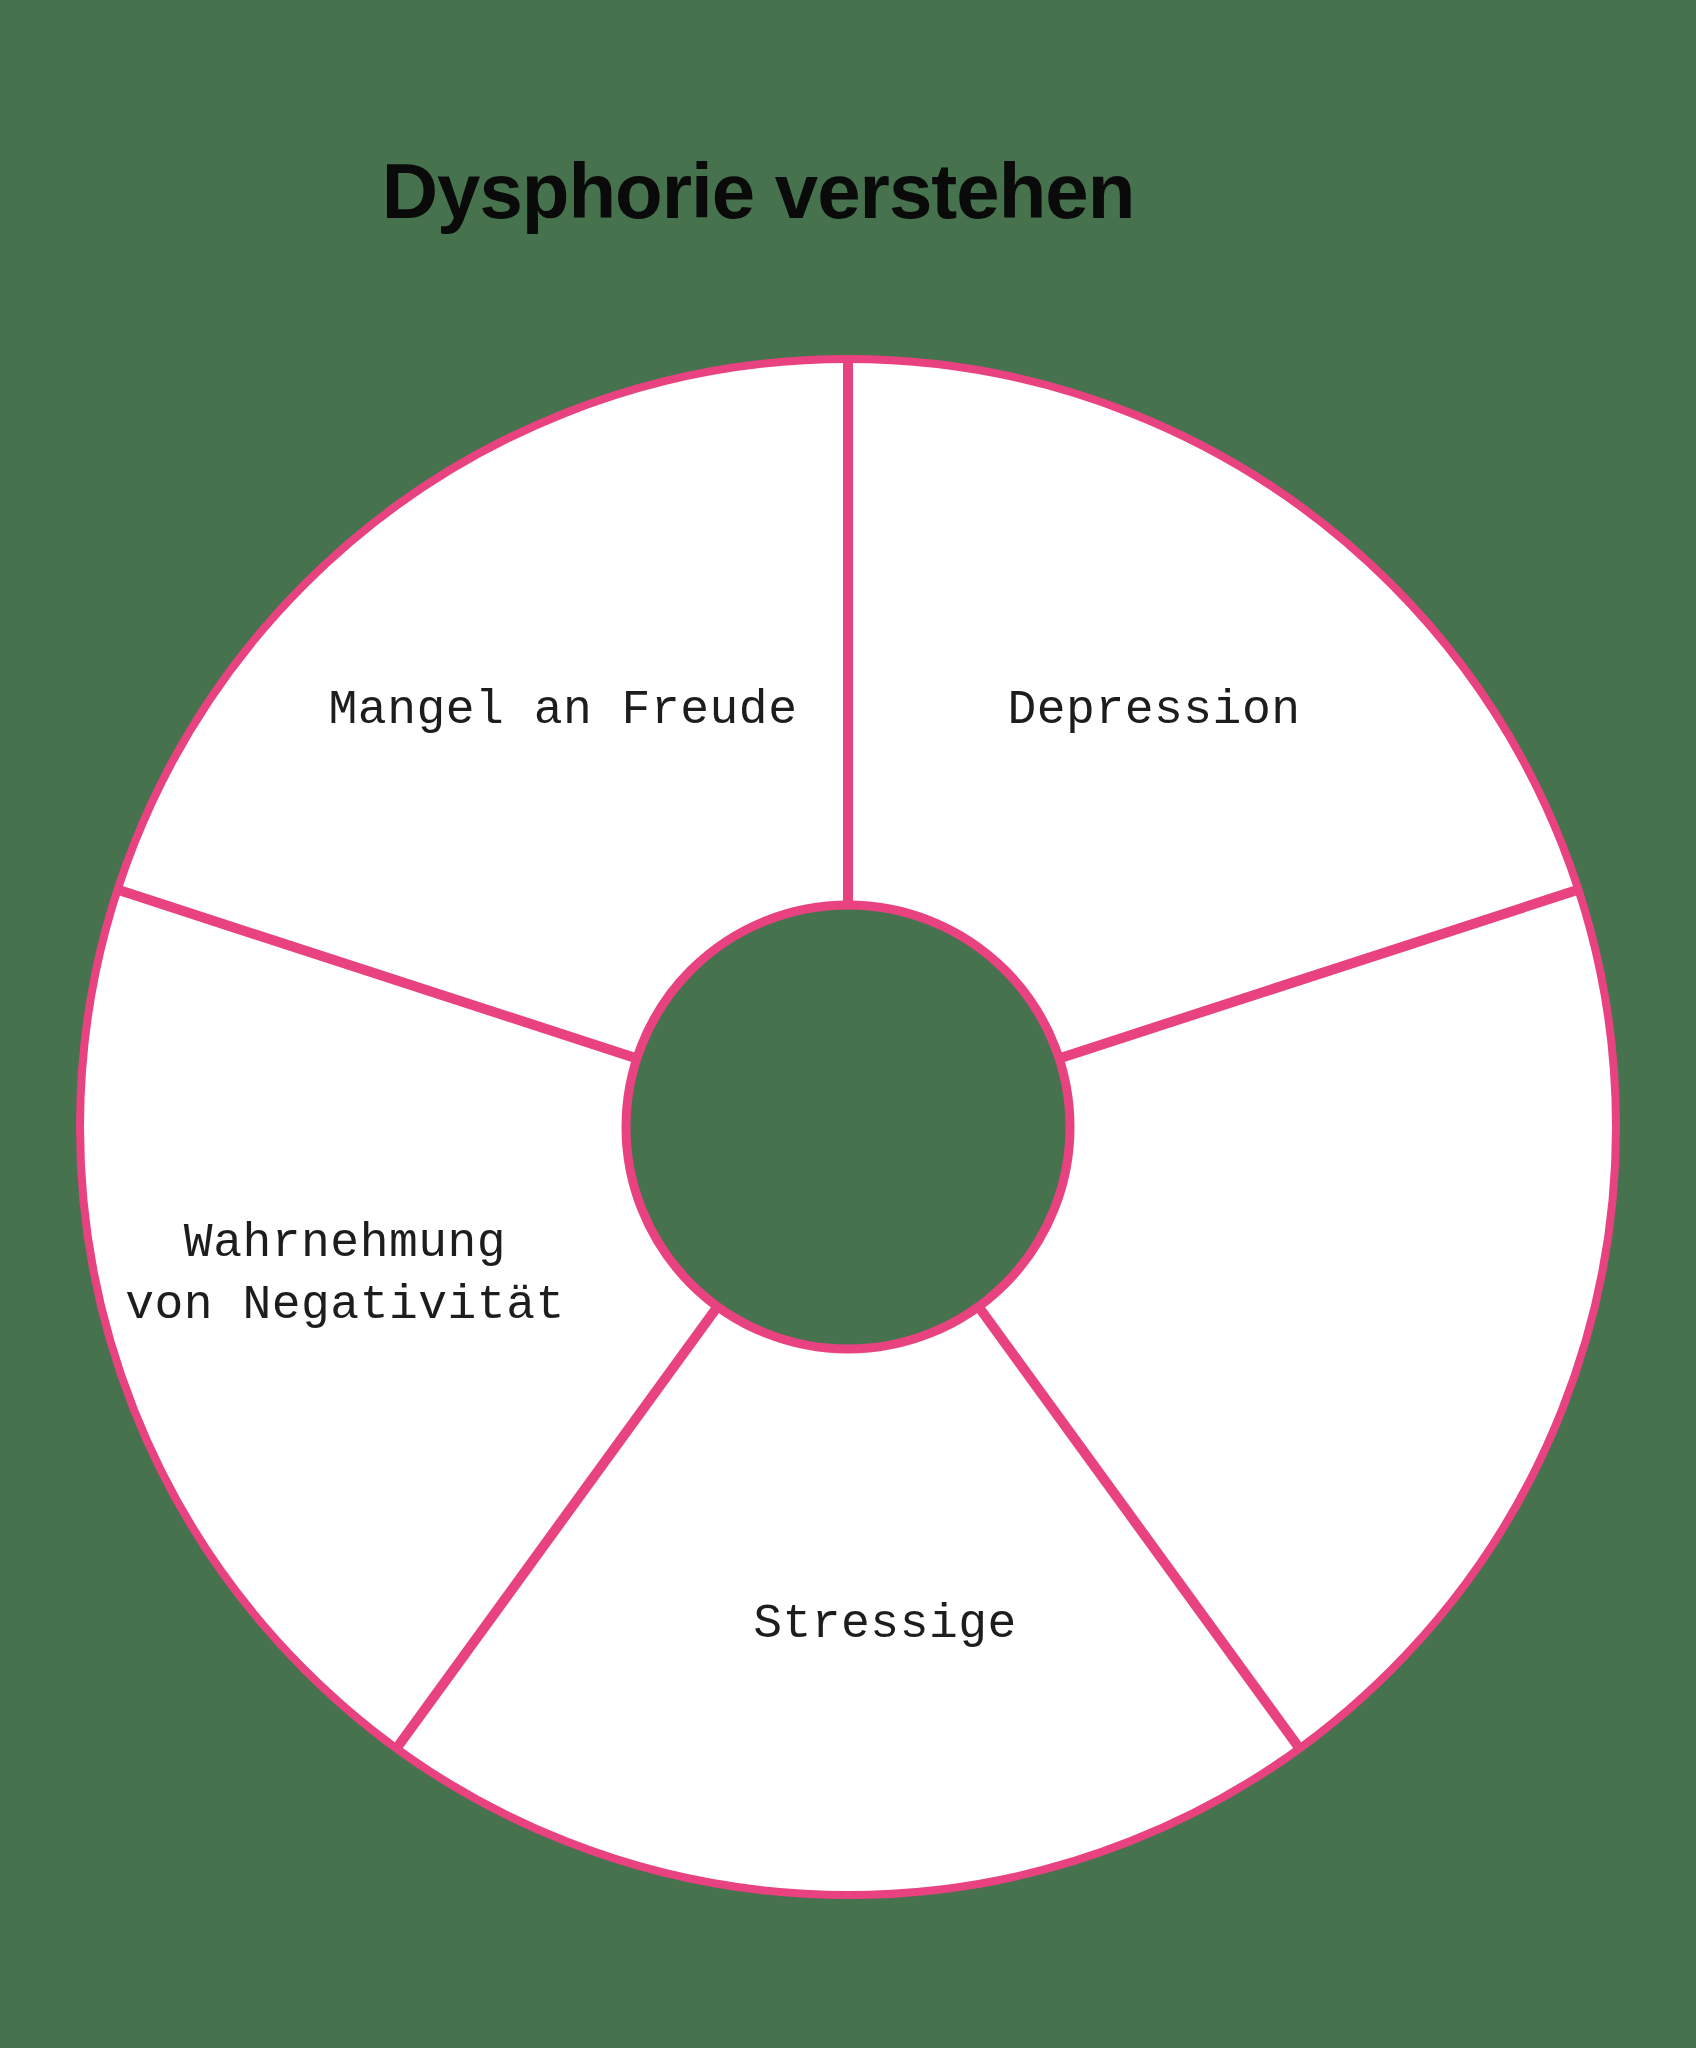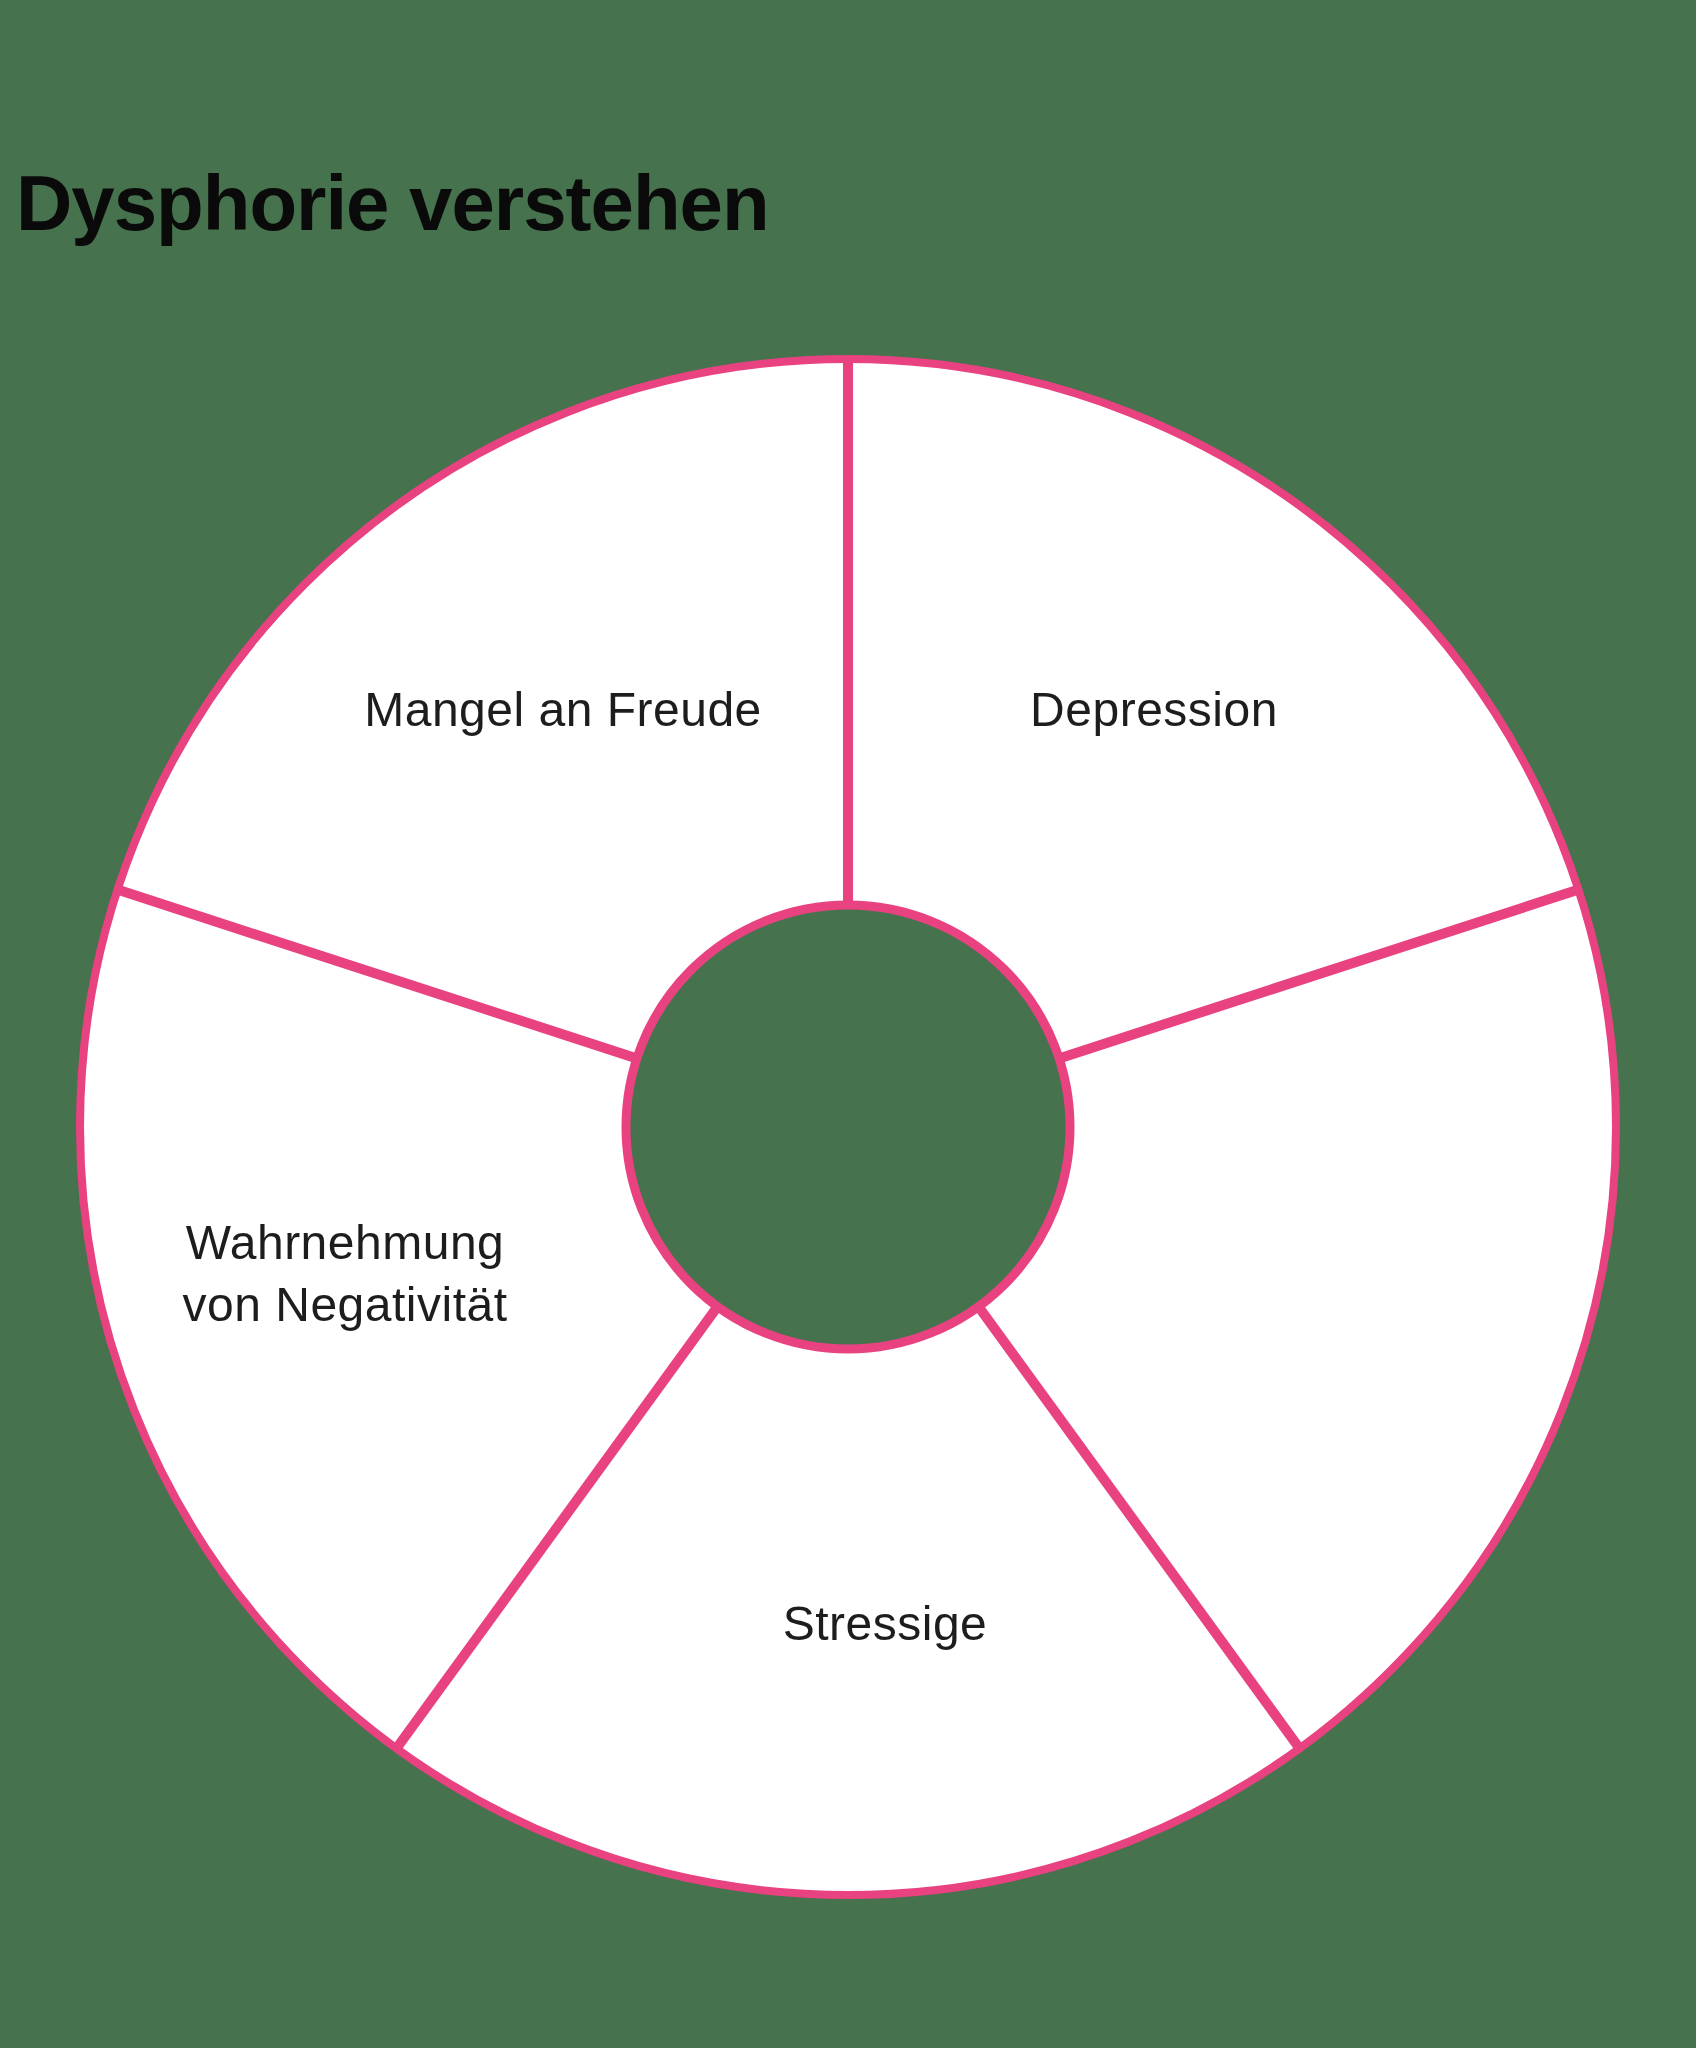--- a/index.html
+++ b/index.html
@@ -15,21 +15,22 @@
     position: relative;
     width: 1696px;
     height: 2048px;
     background: var(--bg, #47724e);
   }
   .title {
     position: absolute;
     top: 142px;
     left: 0;
     width: 1508px;
-    margin: 16px;
+    margin: 4px;
+    text-align: center;
     font-size: 78px;
     font-weight: bold;
     letter-spacing: -1px;
     color: var(--title, #0a0a0a);
   }
   .wheel {
     position: absolute;
     left: 0;
     top: 0;
     width: 1696px;
@@ -53,21 +54,21 @@
   .seg-label {
     position: absolute;
     transform: translate(-50%, -50%);
     text-align: center;
     color: var(--text, #1d1d1f);
     font-size: 48px;
     line-height: 62px;
     letter-spacing: 0.5px;
     white-space: nowrap;
   }
-  .seg-label .line { display: block; }
+  .seg-label .line { display: block; font-family: Liberation Mono, monospace; }
   .pos-depression   { left: 1130px; top: 710px; margin-left: 24px; }
   .pos-mangel       { left: 563px;  top: 710px; }
   .pos-angst        { left: 1340px; top: 1276px; }
   .pos-stress       { left: 848px;  top: 1624px; margin-left: 37px; }
   .pos-wahrnehmung  { left: 345px;  top: 1274px; text-align: center; }
 </style>
 </head>
 <body>
 
 <div class="canvas">

